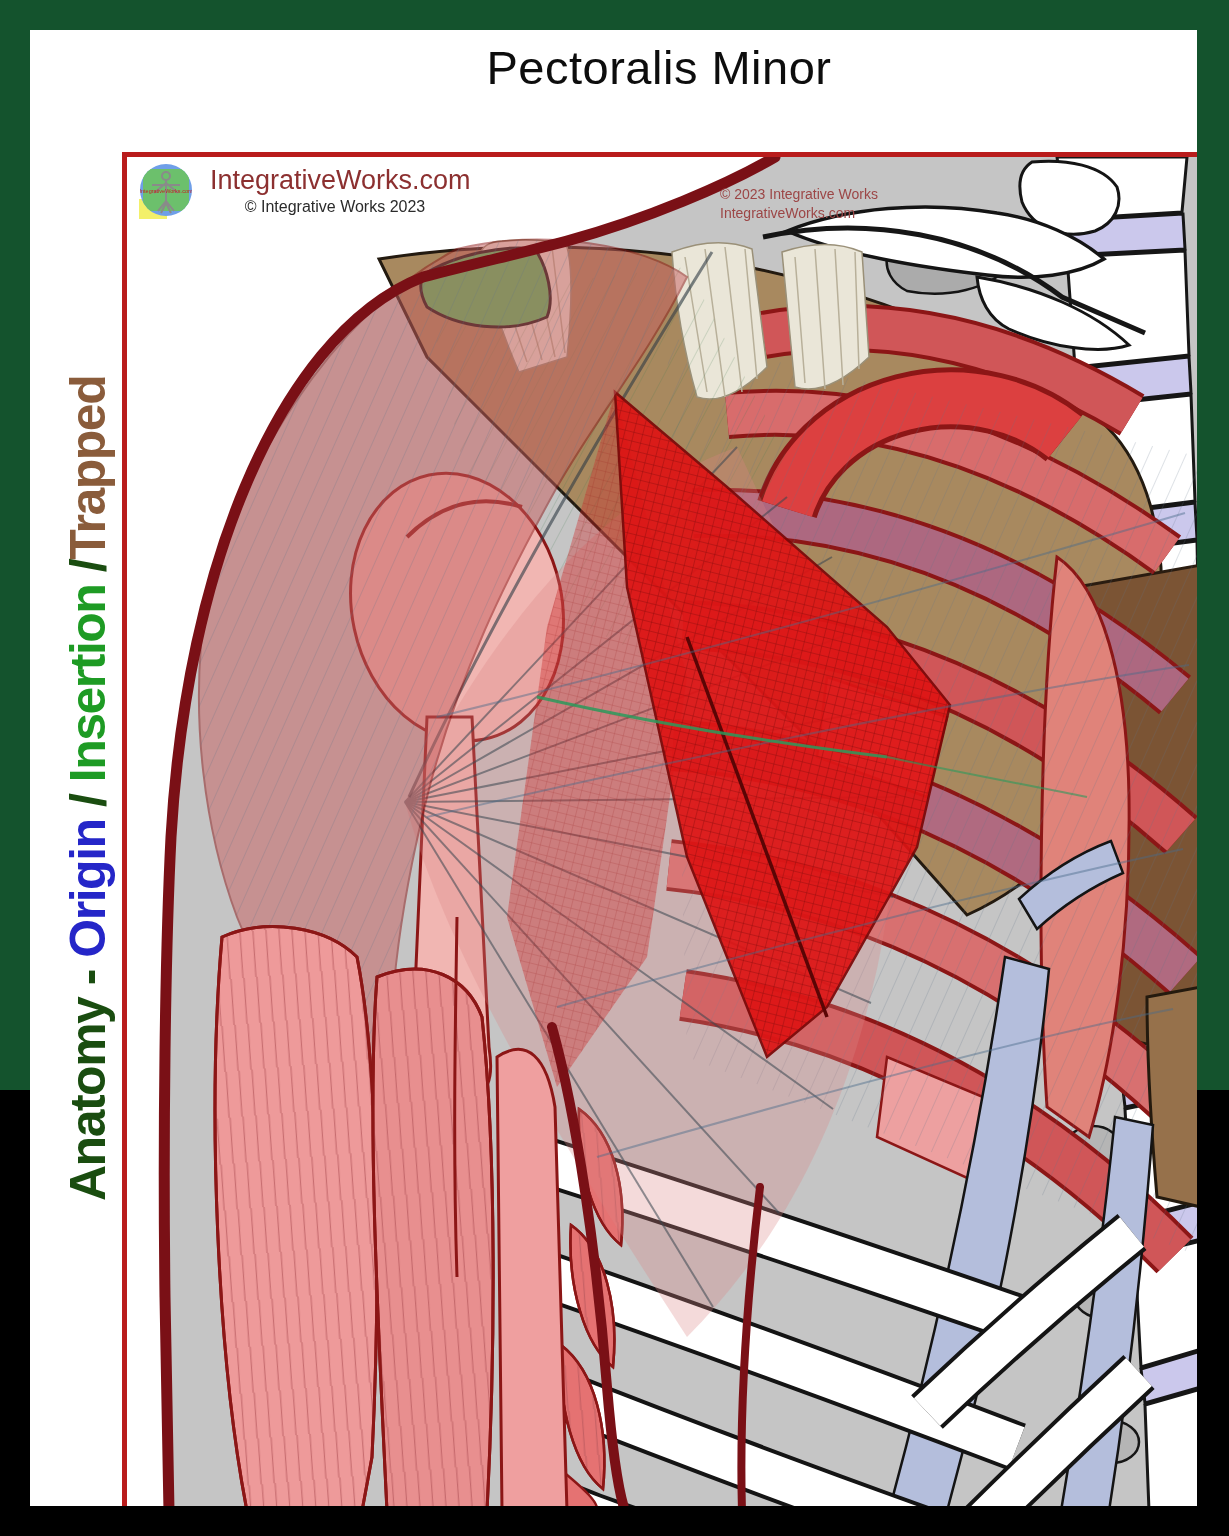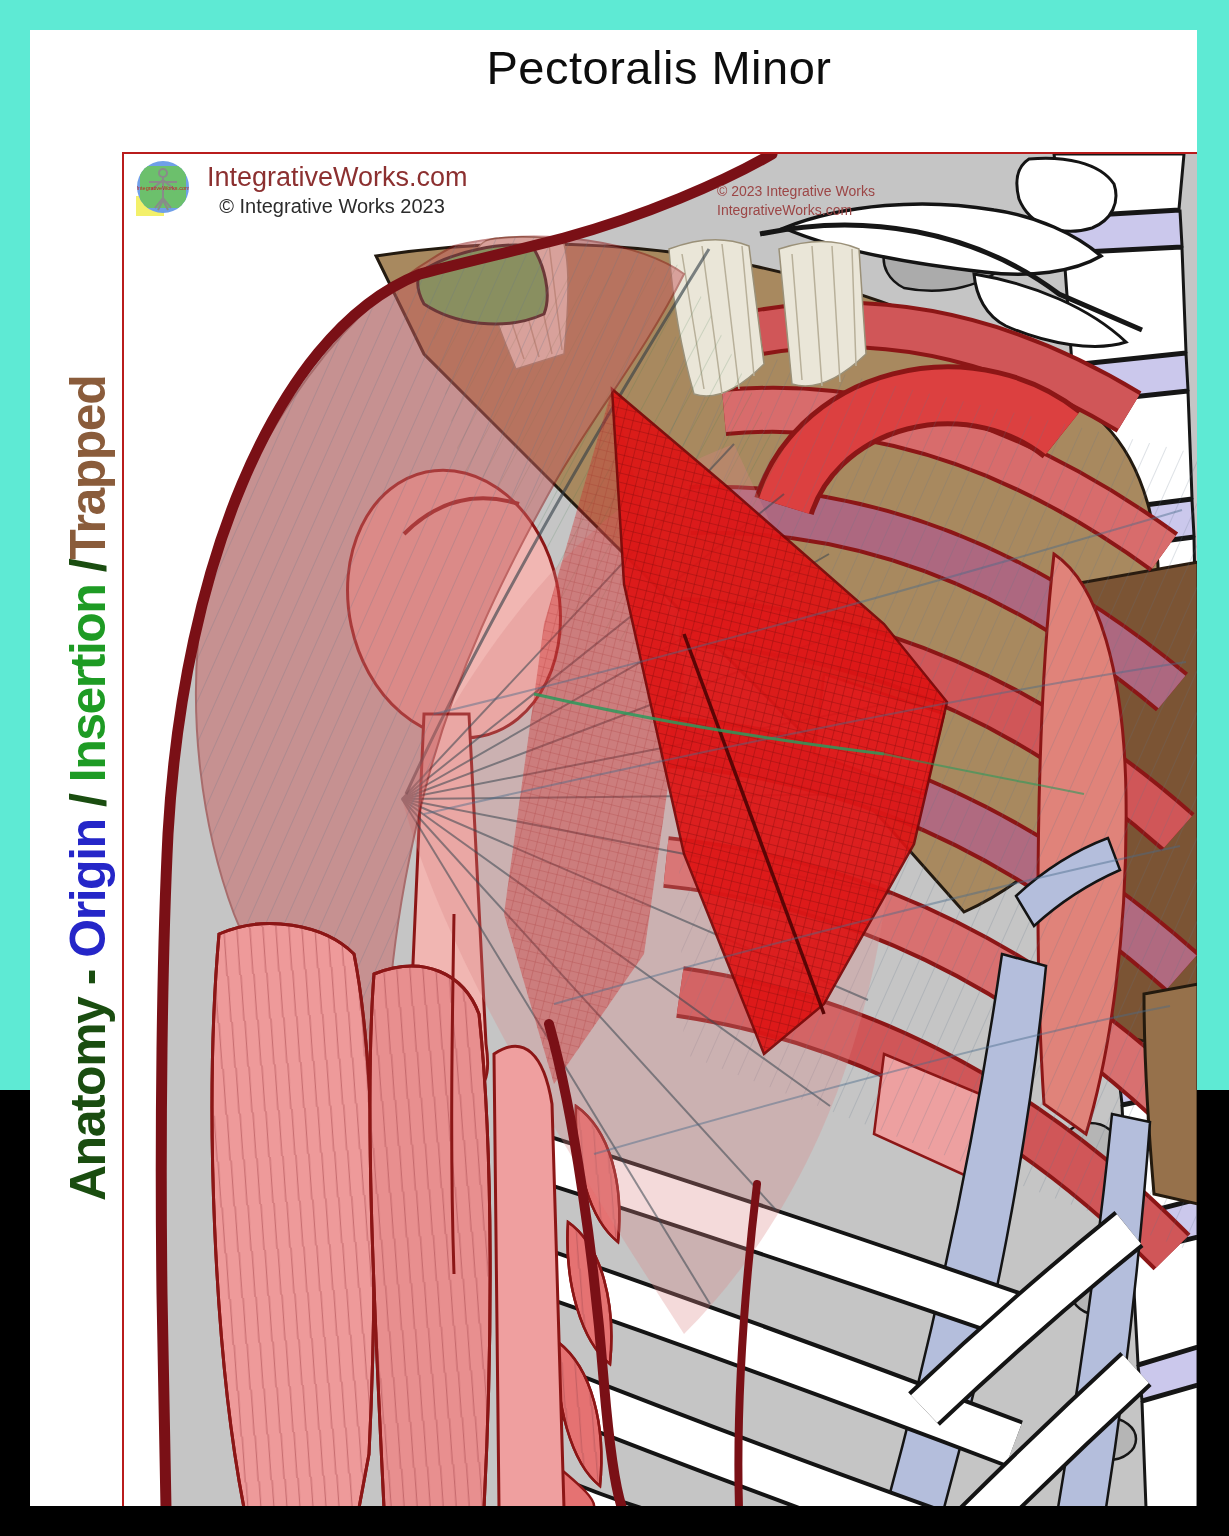--- a/index.html
+++ b/index.html
@@ -1,32 +1,32 @@
 <!DOCTYPE html>
 <html><head>
 <meta charset="utf-8">
 <style>
   html,body{margin:0;padding:0;}
   body{width:1229px;height:1536px;background:#000;font-family:"Liberation Sans","DejaVu Sans",sans-serif;}
-  .frame{position:relative;width:1229px;height:1090px;background:#5eead4;}
+  .frame{position:relative;width:1229px;height:1090px;background:#14532d;}
   .inner{position:absolute;left:30px;top:30px;width:1167px;height:1476px;background:#ffffff;overflow:hidden;}
   .title{position:absolute;left:92px;top:10px;width:1074px;text-align:center;
          font-size:47px;font-weight:400;color:#0d0d0d;letter-spacing:.5px;}
   .subtitle{position:absolute;left:92px;top:70px;width:1074px;text-align:center;
          font-size:33px;font-weight:400;color:#0d0d0d;}
   .sidebar-text{position:absolute;left:14px;top:258px;height:1000px;width:88px;
          writing-mode:vertical-rl;transform:rotate(180deg);
          font-size:50px;font-weight:700;letter-spacing:-1.5px;white-space:nowrap;
          display:flex;align-items:center;justify-content:center;}
   .panel{position:absolute;left:92px;top:122px;width:1074px;height:1354px;
-         background:#fff;border:2px solid #b91c1c;box-sizing:content-box;}
+         background:#fff;border:5px solid #b91c1c;box-sizing:content-box;}
   .panel svg.figure{position:absolute;left:0;top:0;}
   .brand{position:absolute;left:83px;top:8px;width:250px;text-align:center;}
   .brand .site{font-size:27px;color:#8c3030;line-height:1.15;}
-  .brand .copy{font-size:20px;color:#2b2b2b;margin-top:2px;}
+  .brand .copy{font-size:16px;color:#2b2b2b;margin-top:2px;}
   .logo{position:absolute;left:10px;top:6px;width:58px;height:58px;}
   .watermark{position:absolute;left:593px;top:28px;width:262px;
          font-size:14px;color:#9c4646;line-height:1.35;}
 </style>
 </head>
 <body>
 
 <div class="frame">
   <div class="inner">
 

